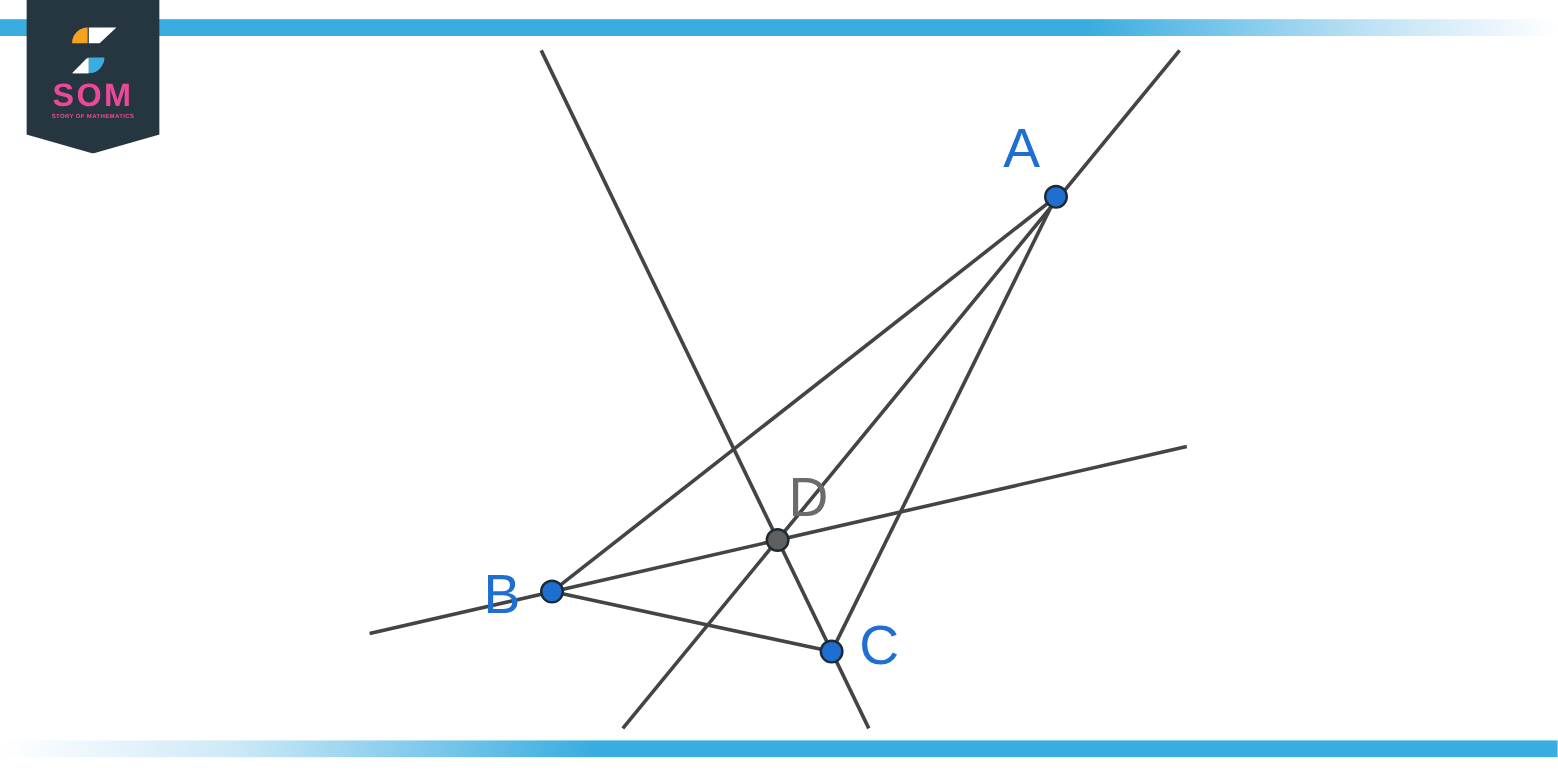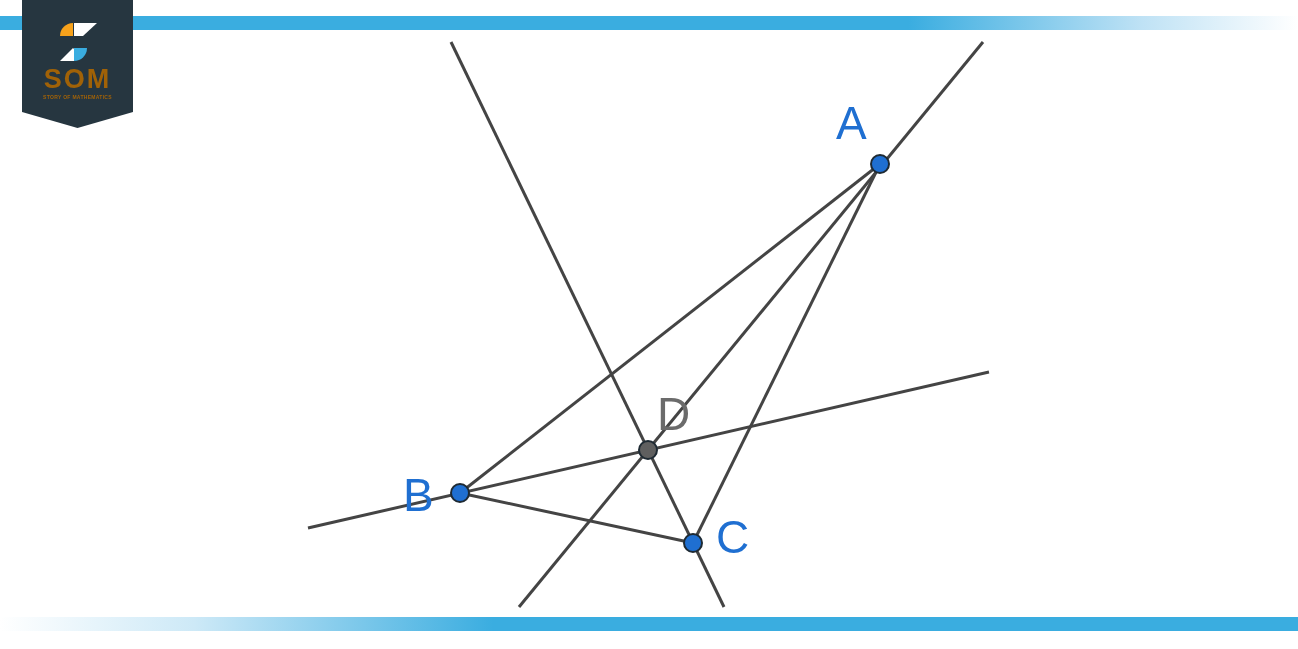--- a/index.html
+++ b/index.html
@@ -2,21 +2,21 @@
 <html><head>
 <meta charset="utf-8">
 <style>
   html, body { margin:0; padding:0; background:#ffffff; }
   body { width:1298px; height:649px; position:relative; overflow:hidden; font-family:"Liberation Sans", sans-serif; }
   .bar { position:absolute; left:0; width:1298px; height:14px; }
   #top-bar { top:16px; background:linear-gradient(to right, #3aade0 0%, #3aade0 70%, #bfe2f5 88%, #ffffff 100%); }
   #bottom-bar { top:617px; background:linear-gradient(to right, #ffffff 0%, #cde9f7 15%, #3aade0 38%, #3aade0 100%); }
   #diagram { position:absolute; left:0; top:0; }
   #logo { position:absolute; left:22px; top:0; width:111px; height:128px; }
-  .logo-text { position:absolute; left:0; width:111px; text-align:center; color:#a16207; }
+  .logo-text { position:absolute; left:0; width:111px; text-align:center; color:#ec4899; }
   #logo-som { top:64px; font-size:27px; font-weight:bold; letter-spacing:2px; }
   #logo-sub { top:94px; font-size:5px; font-weight:bold; letter-spacing:0.3px; }
   .pt-label { font-family:"Liberation Sans", sans-serif; font-size:46px; }
 </style>
 </head>
 <body>
 
 <div id="top-bar" class="bar"></div>
 <div id="bottom-bar" class="bar"></div>
 

